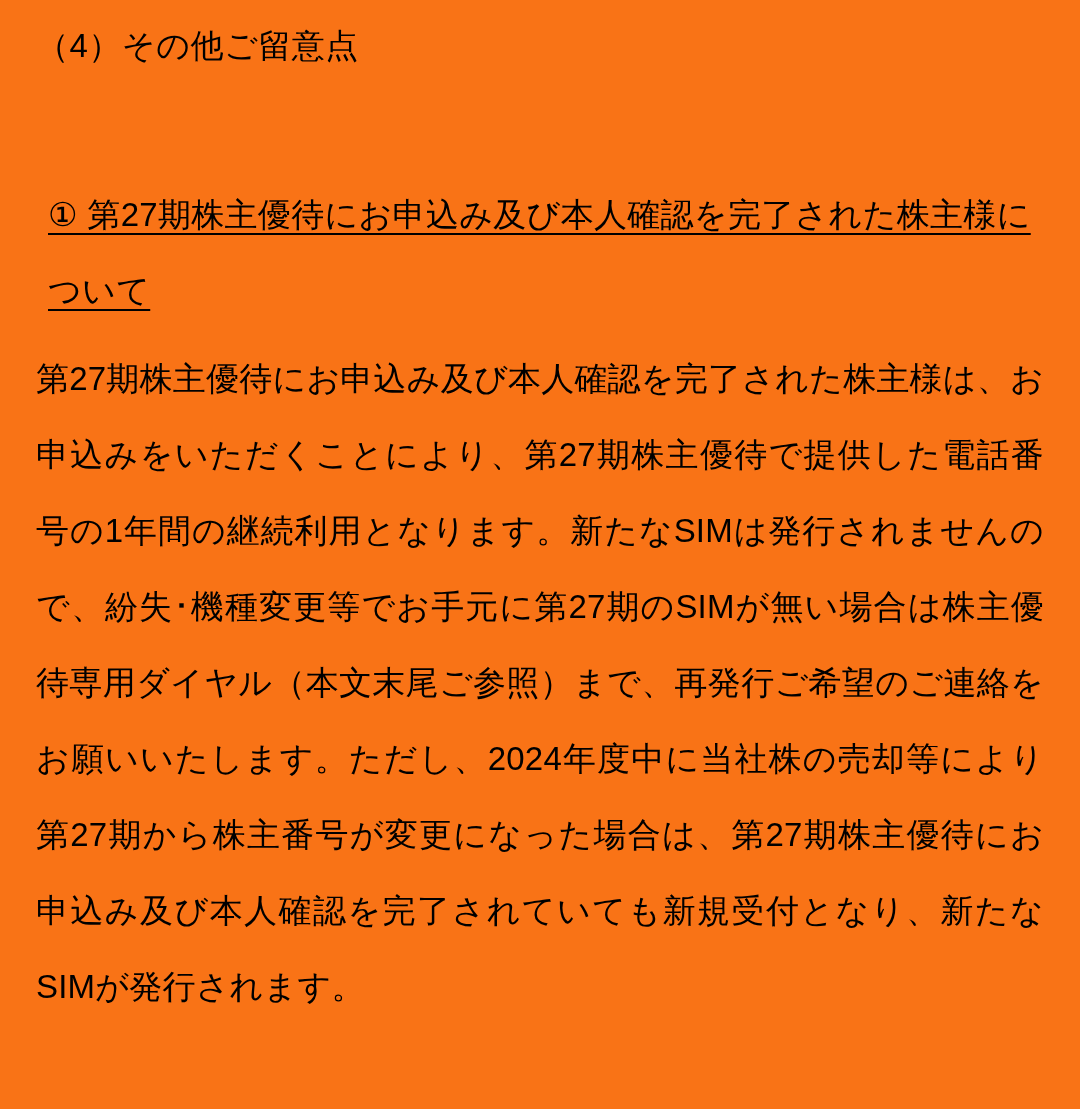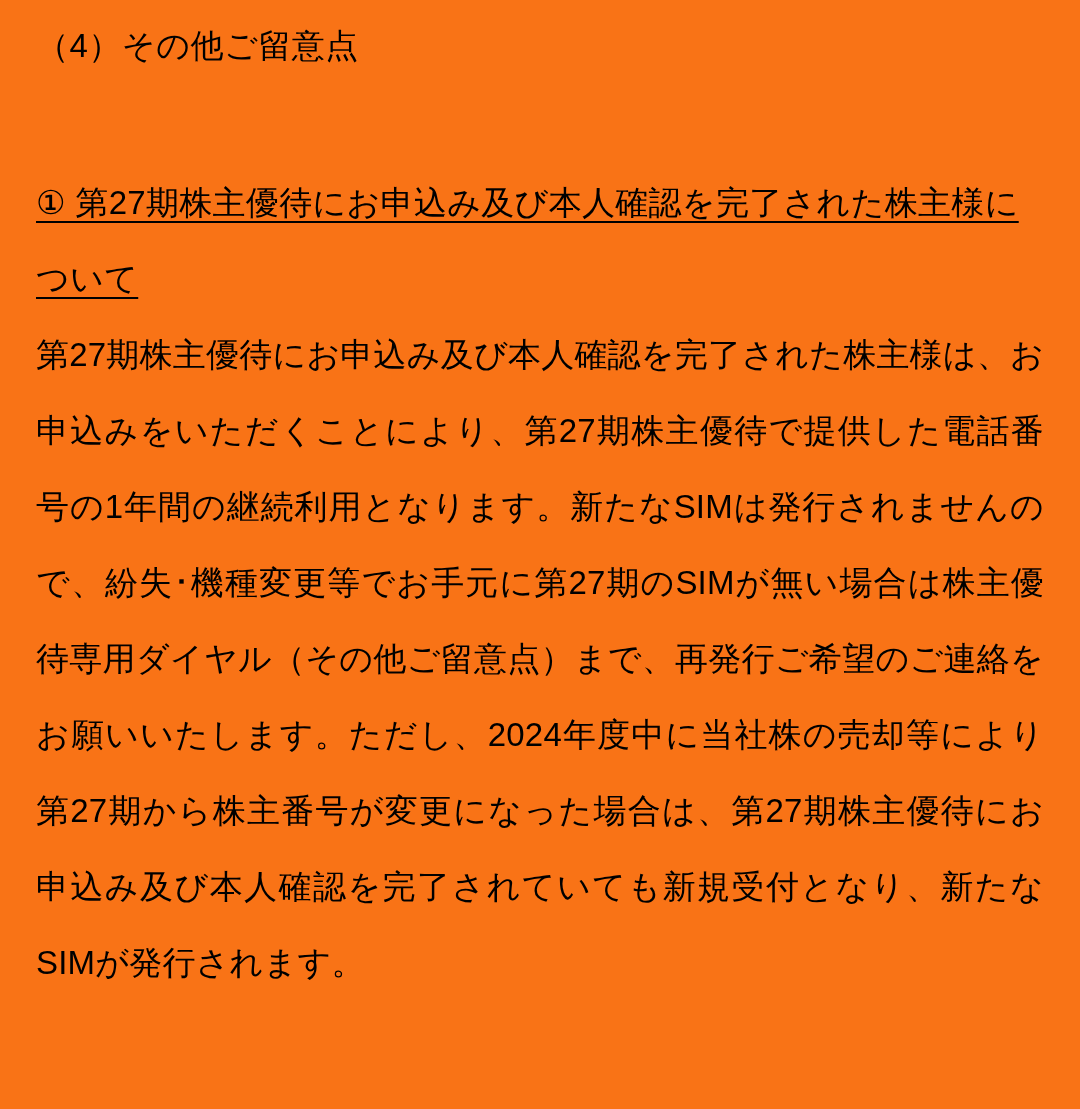--- a/index.html
+++ b/index.html
@@ -30,21 +30,21 @@
     padding-top: 6px;
   }
   .spacer-1 {
     height: 96px;
   }
   .subheading {
     font-size: 33px;
     line-height: 76px;
     font-weight: 400;
     letter-spacing: 0.3px;
-    margin: 0;
+    margin: 12px;
     text-decoration: underline;
     text-underline-offset: 7px;
     text-decoration-thickness: 2px;
   }
   .body-text {
     font-size: 33px;
     line-height: 76px;
     font-weight: 400;
     letter-spacing: 0.2px;
     margin: 0;
@@ -56,15 +56,15 @@
 <body>
 
 <div class="page">
 
   <h1 class="section-heading">（4）その他ご留意点</h1>
 
   <div class="spacer-1"></div>
 
   <h2 class="subheading">① 第27期株主優待にお申込み及び本人確認を完了された株主様について</h2>
 
-  <p class="body-text">第27期株主優待にお申込み及び本人確認を完了された株主様は、お申込みをいただくことにより、第27期株主優待で提供した電話番号の1年間の継続利用となります。新たなSIMは発行されませんので、紛失･機種変更等でお手元に第27期のSIMが無い場合は株主優待専用ダイヤル（その他ご留意点）まで、再発行ご希望のご連絡をお願いいたします。ただし、2024年度中に当社株の売却等により第27期から株主番号が変更になった場合は、第27期株主優待にお申込み及び本人確認を完了されていても新規受付となり、新たなSIMが発行されます。</p>
+  <p class="body-text">第27期株主優待にお申込み及び本人確認を完了された株主様は、お申込みをいただくことにより、第27期株主優待で提供した電話番号の1年間の継続利用となります。新たなSIMは発行されませんので、紛失･機種変更等でお手元に第27期のSIMが無い場合は株主優待専用ダイヤル（本文末尾ご参照）まで、再発行ご希望のご連絡をお願いいたします。ただし、2024年度中に当社株の売却等により第27期から株主番号が変更になった場合は、第27期株主優待にお申込み及び本人確認を完了されていても新規受付となり、新たなSIMが発行されます。</p>
 
 </div>
 
 </body></html>

